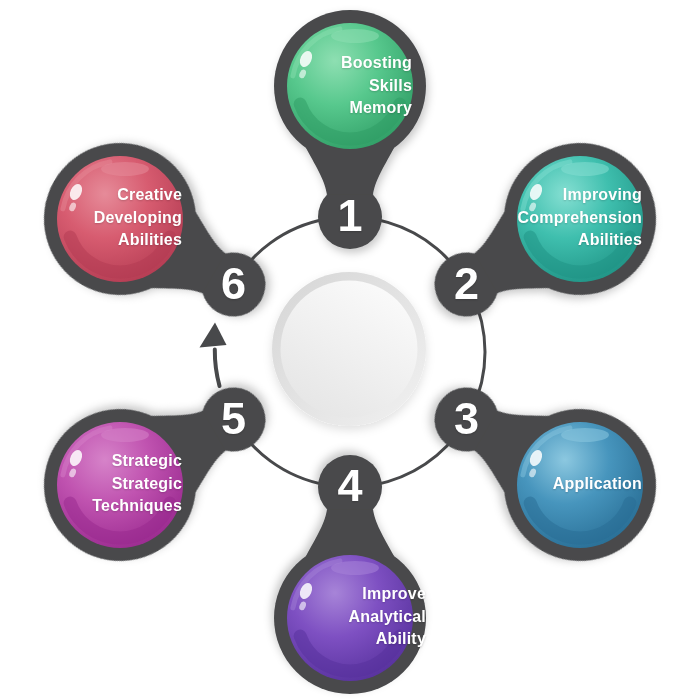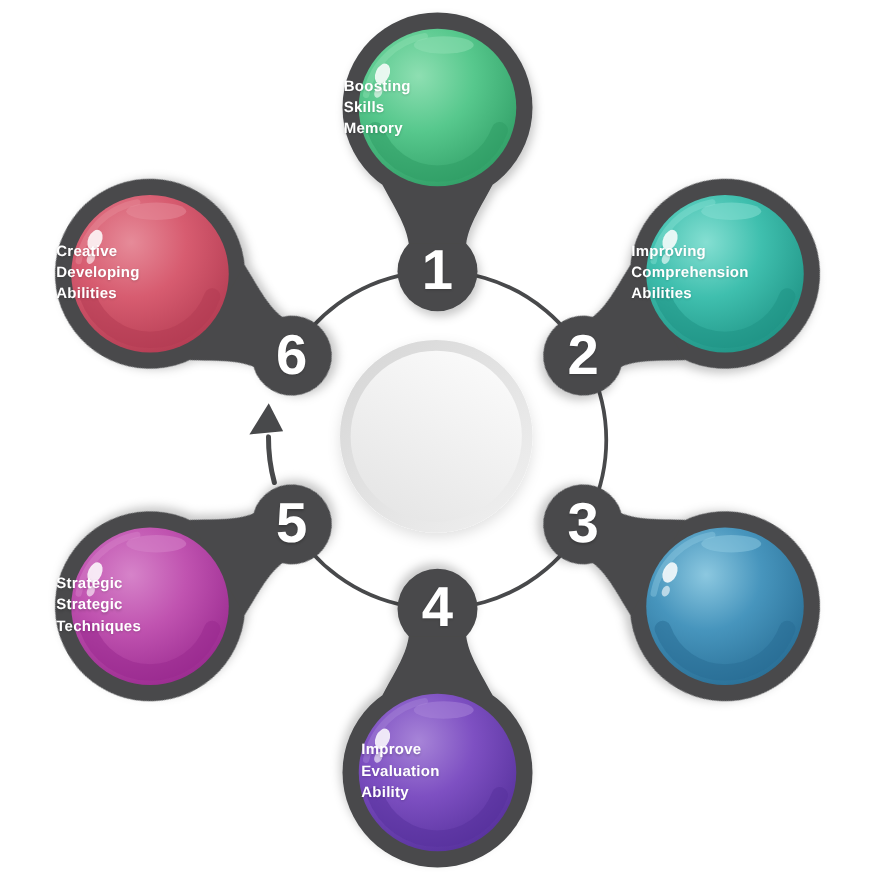--- a/index.html
+++ b/index.html
@@ -10,21 +10,21 @@
 
   
   .rim{fill:none;stroke-width:5;stroke-linecap:round;opacity:.45;}
   .crescent{fill:none;stroke-width:13;stroke-linecap:round;opacity:.5;}
   .glow{opacity:.55;}
   .sparkle ellipse{fill:#ffffff;opacity:.85;}
   .sparkle ellipse + ellipse{opacity:.6;}
 
   
   .label{position:absolute;width:137px;margin-left:-75px;transform:translateY(-50%);
-         text-align:left;color:var(--text,#fff);font-weight:700;font-size:12px;
+         text-align:right;color:var(--text,#fff);font-weight:700;font-size:16px;
          line-height:1.42;letter-spacing:.2px;text-shadow:0 1px 2px rgba(0,0,0,.18);}
   .num{position:absolute;transform:translate(-50%,-52%);color:var(--text,#fff);
        font-weight:700;font-size:45px;text-shadow:0 1px 2px rgba(0,0,0,.2);}
 </style>
 </head>
 <body style="background: rgb(255, 255, 255);">
 
 <div class="stage" style="--text: #ffffff;">
 
 <svg width="700" height="700" viewBox="0 0 700 700">
@@ -200,25 +200,26 @@
   <div>Boosting</div>
   <div>Skills</div>
   <div>Memory</div>
 </div>
 <div class="label" style="left:580px;top:218px">
   <div>Improving</div>
   <div>Comprehension</div>
   <div>Abilities</div>
 </div>
 <div class="label" style="left:580px;top:484px">
+  <div>Application</div>
   <div></div>
 </div>
 <div class="label" style="left:364px;top:617px">
   <div>Improve</div>
-  <div>Evaluation</div>
+  <div>Analytical</div>
   <div>Ability</div>
 </div>
 <div class="label" style="left:120px;top:484px">
   <div>Strategic</div>
   <div>Strategic</div>
   <div>Techniques</div>
 </div>
 <div class="label" style="left:120px;top:218px">
   <div>Creative</div>
   <div>Developing</div>

